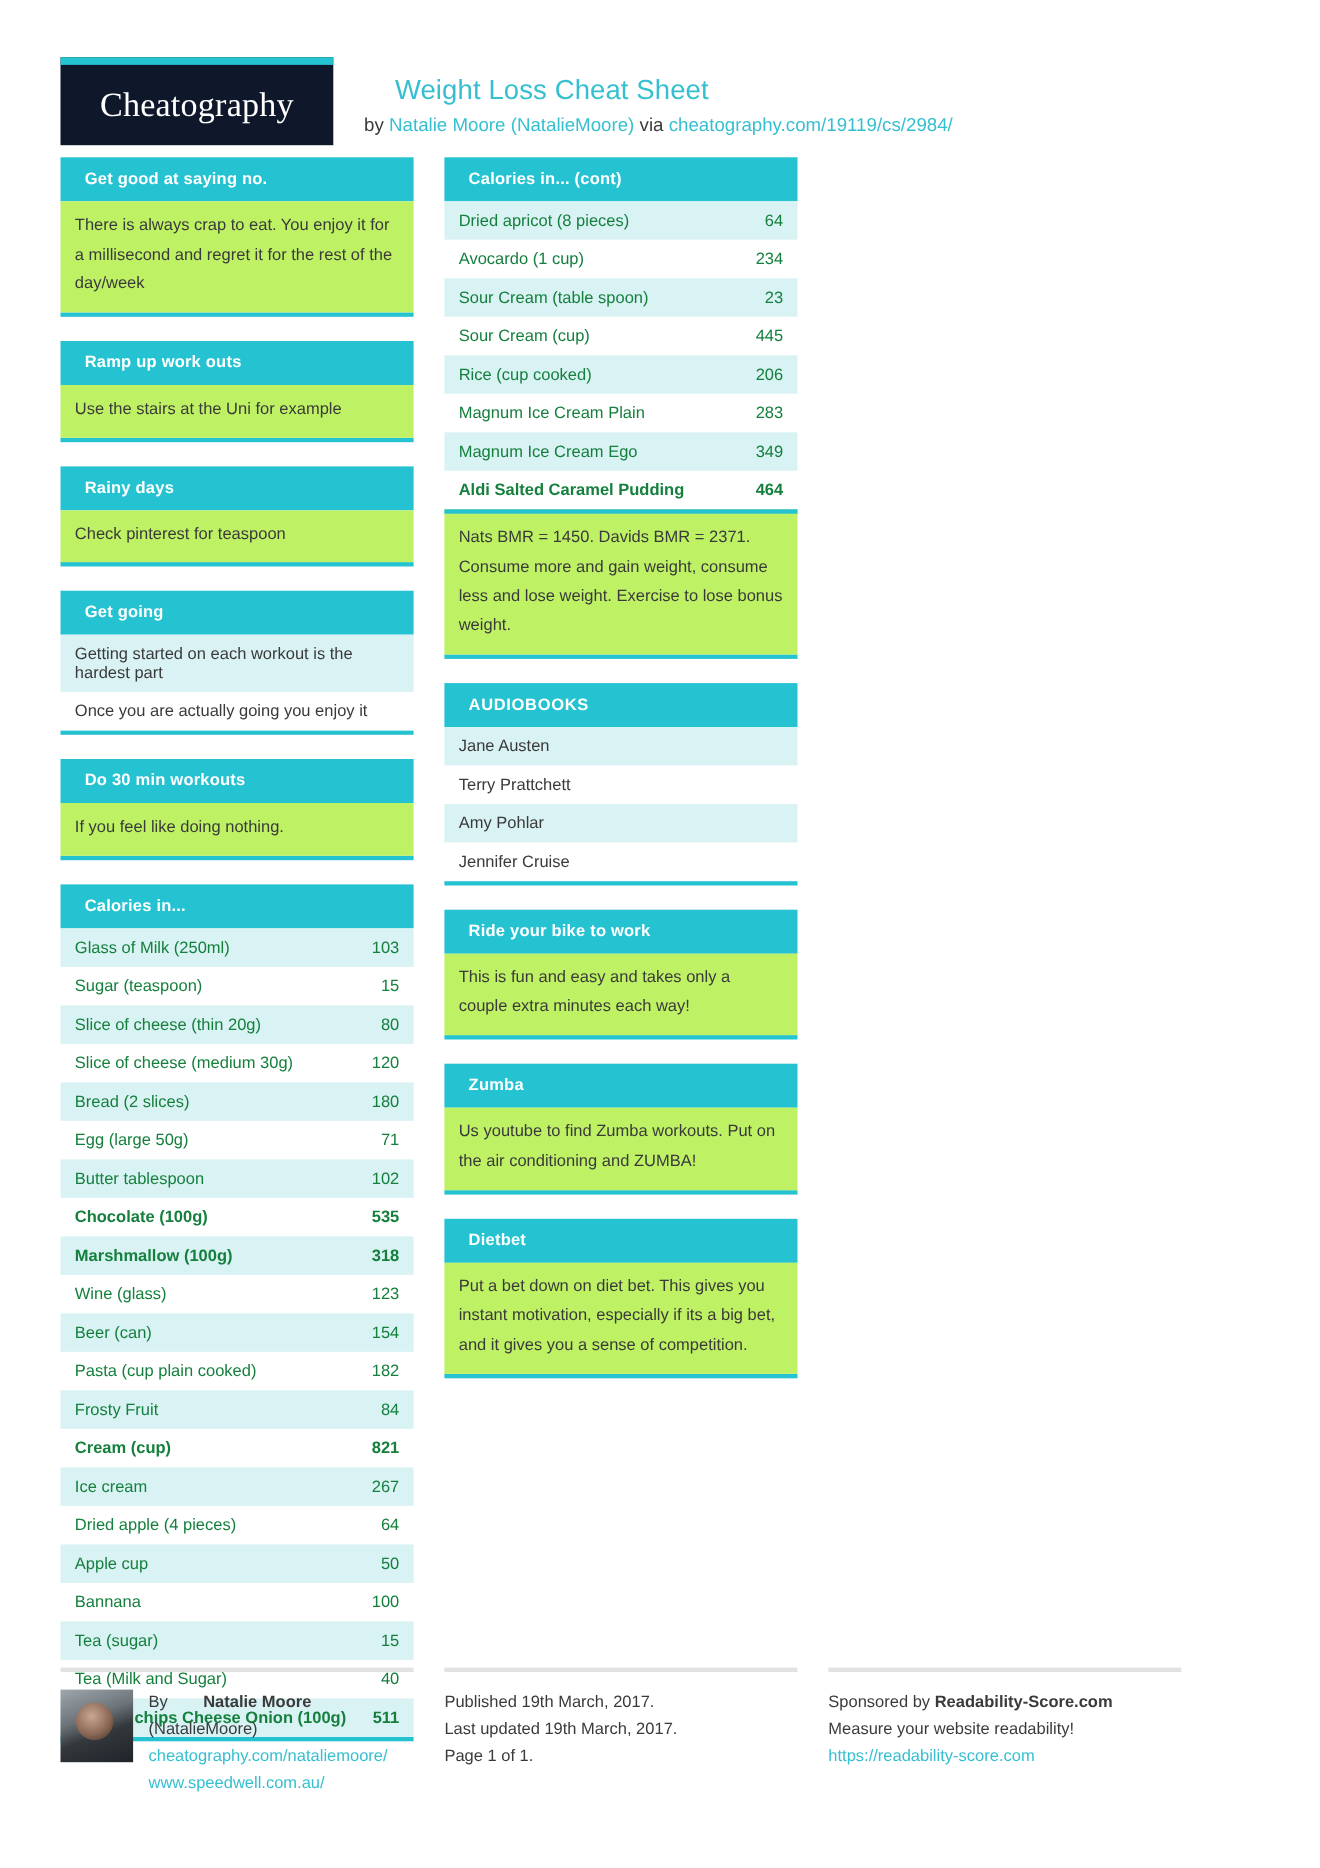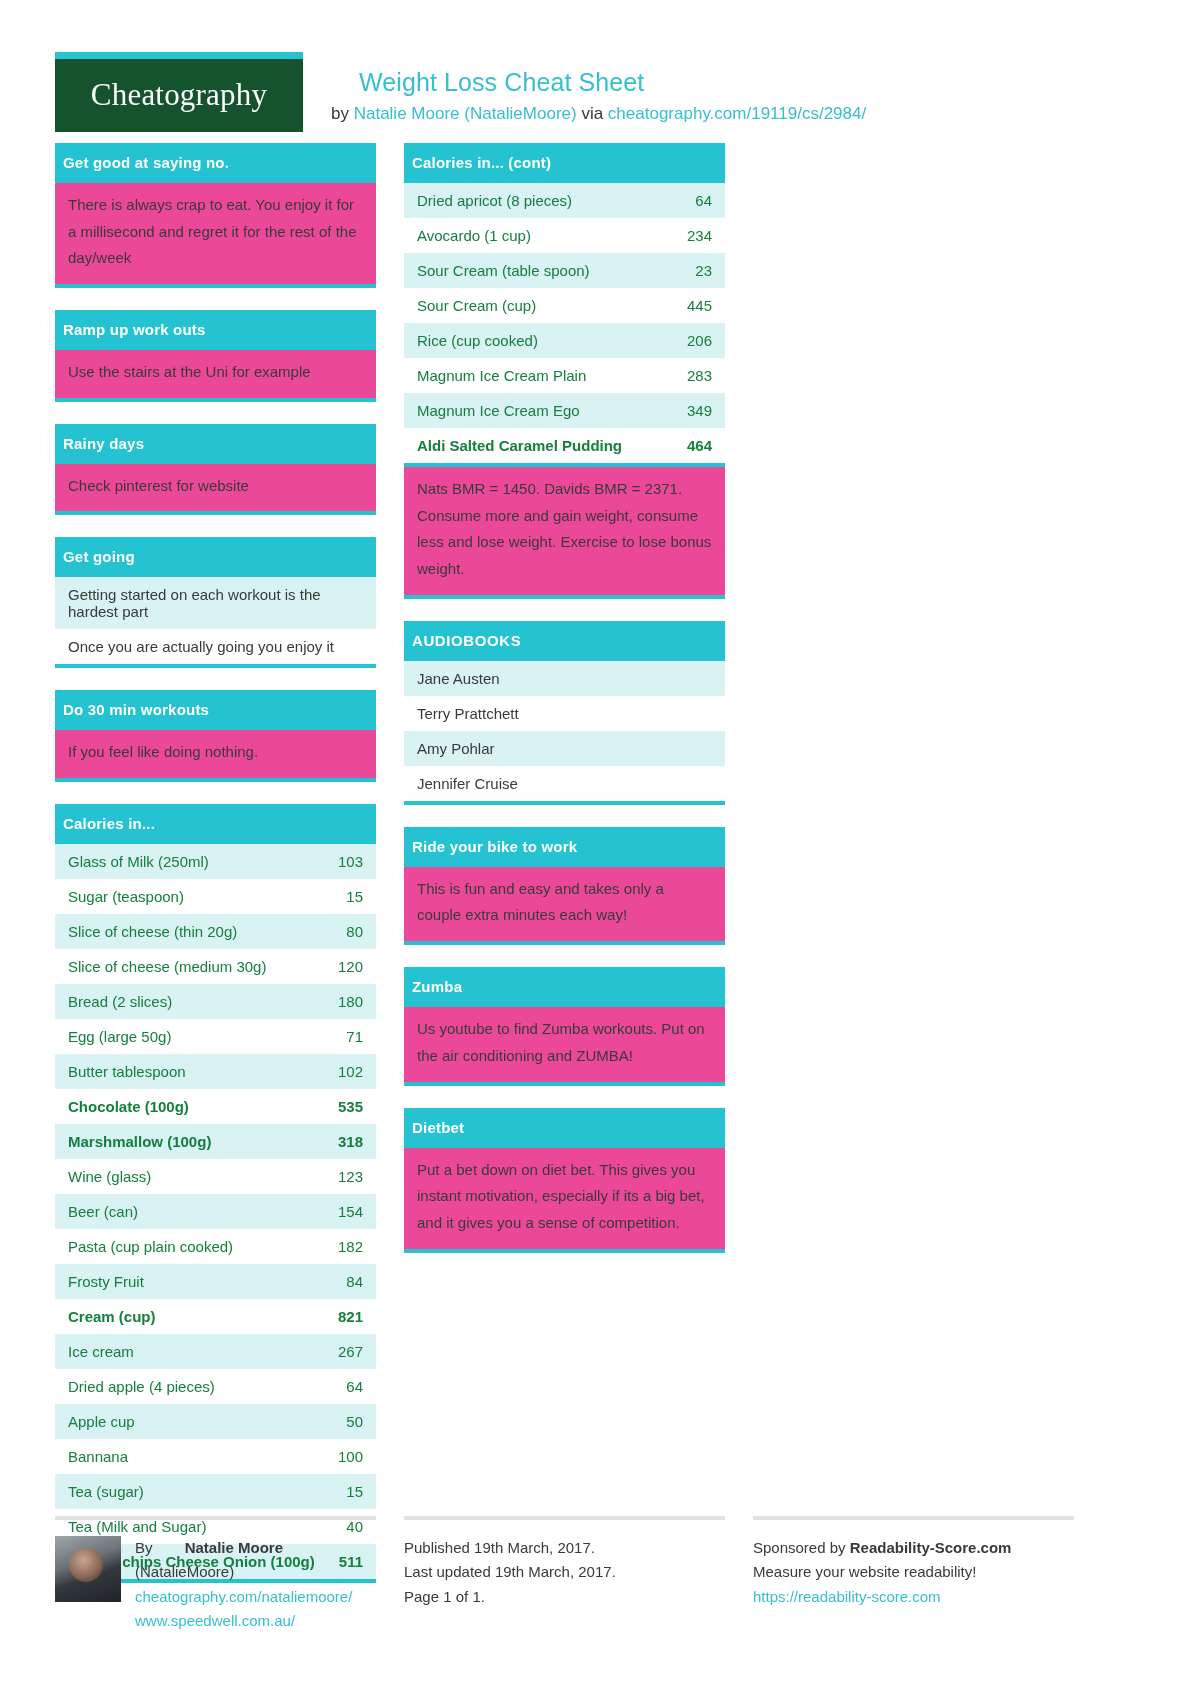--- a/index.html
+++ b/index.html
@@ -26,21 +26,21 @@
   .header {
     display: flex;
     align-items: flex-start;
     padding-top: 52px;
     height: 118px;
     box-sizing: border-box;
   }
   .logo-box {
     width: 248px;
     height: 80px;
-    background: #14532d;
+    background: #0f172a;
     border-top: 7px solid #25c3d2;
     box-sizing: border-box;
     display: flex;
     align-items: center;
     justify-content: center;
     flex: 0 0 auto;
   }
   .logo-text {
     color: #ffffff;
     font-family: "Liberation Serif", serif;
@@ -87,28 +87,28 @@
   
   .block {
     margin-bottom: 22px;
     border-bottom: 4px solid #25c3d2;
   }
   .block-head {
     background: #25c3d2;
     color: #ffffff;
     font-size: 15px;
     font-weight: bold;
-    padding: 11px 13px 12px 8px;
+    padding: 11px 13px 12px 22px;
     letter-spacing: 0.2px;
   }
   .block-head.caps {
     letter-spacing: 0.6px;
   }
   .para {
-    background: #ec4899;
+    background: #bef264;
     font-size: 15px;
     line-height: 1.78;
     padding: 9px 13px 12px 13px;
     color: #3a3a3a;
   }
   .row {
     display: flex;
     justify-content: space-between;
     align-items: baseline;
     font-size: 15px;
@@ -188,21 +188,21 @@
         <div class="block">
           <div class="block-head">Get good at saying no.</div>
           <div class="para">There is always crap to eat. You enjoy it for a millisecond and regret it for the rest of the day/week</div>
         </div>
         <div class="block">
           <div class="block-head">Ramp up work outs</div>
           <div class="para">Use the stairs at the Uni for example</div>
         </div>
         <div class="block">
           <div class="block-head">Rainy days</div>
-          <div class="para">Check pinterest for website</div>
+          <div class="para">Check pinterest for teaspoon</div>
         </div>
         <div class="block">
           <div class="block-head">Get going</div>
           <div class="list-item tint">Getting started on each workout is the hardest part</div>
           <div class="list-item plain">Once you are actually going you enjoy it</div>
         </div>
         <div class="block">
           <div class="block-head">Do 30 min workouts</div>
           <div class="para">If you feel like doing nothing.</div>
         </div>

